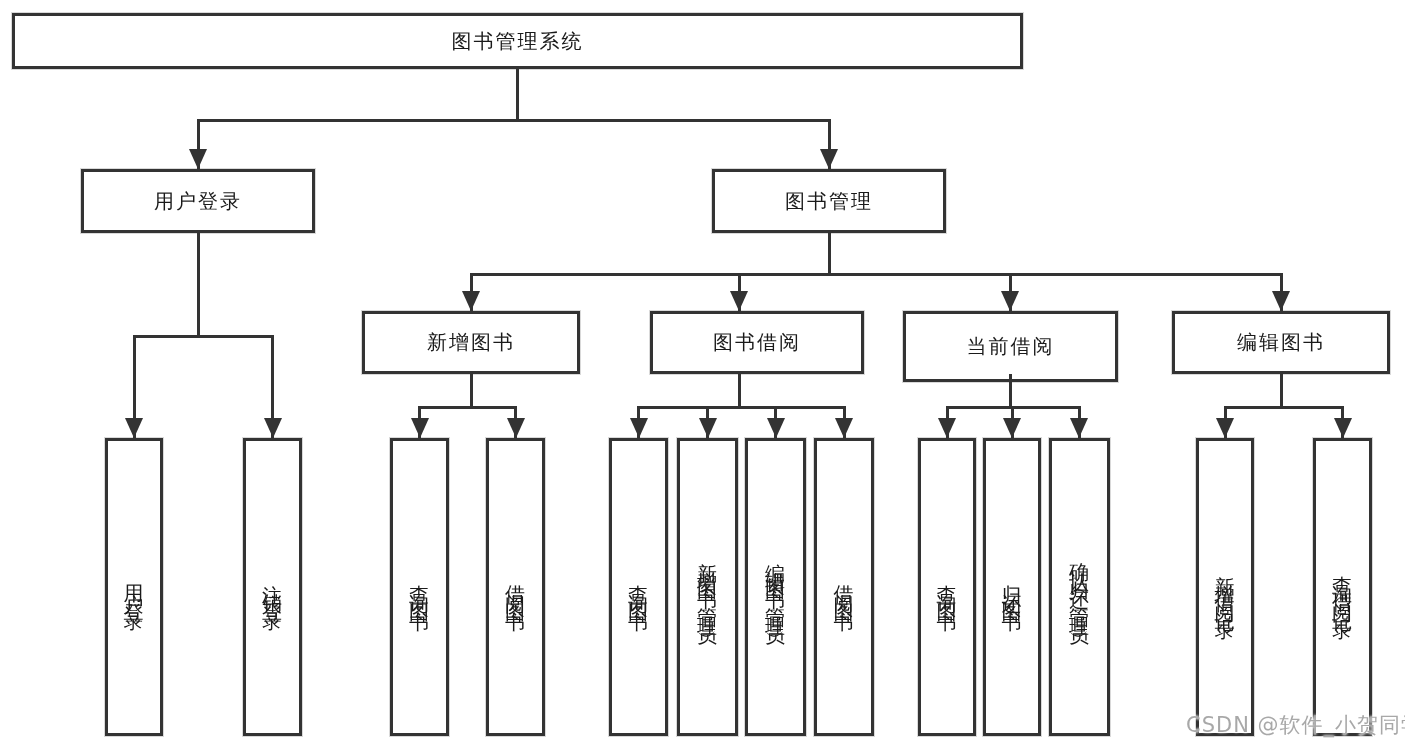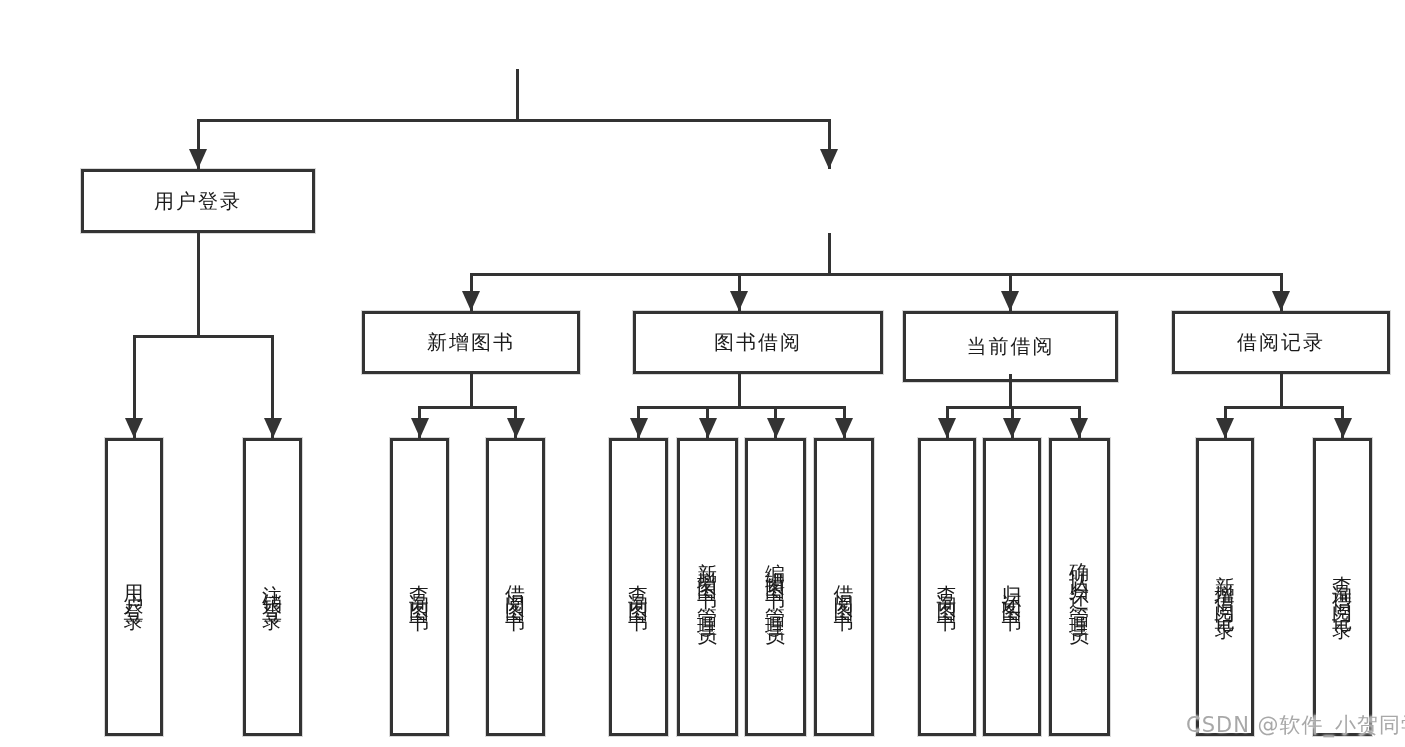--- a/index.html
+++ b/index.html
@@ -30,36 +30,42 @@
     position:absolute; left:1186px; top:711px; z-index:5;
     font-size:21px; letter-spacing:1px; color:#a8a8a8;
     text-shadow:0 0 3px #ffffff, 0 0 3px #ffffff; white-space:nowrap;
   }
 </style>
 </head>
 <body>
 
 <div class="canvas">
 
+  <div class="box h" style="left:12px;top:13px;width:1011px;height:56px">
+    <span>图书管理系统</span>
+  </div>
 
   <div class="box h" style="left:81px;top:169px;width:234px;height:64px">
     <span>用户登录</span>
+  </div>
+  <div class="box h" style="left:712px;top:169px;width:234px;height:64px">
+    <span>图书管理</span>
   </div>
 
   <div class="box h" style="left:362px;top:311px;width:218px;height:63px">
     <span>新增图书</span>
   </div>
-  <div class="box h" style="left:633px;top:311px;width:250px;height:63px">
+  <div class="box h" style="left:650px;top:311px;width:214px;height:63px">
     <span>图书借阅</span>
   </div>
   <div class="box h" style="left:903px;top:311px;width:215px;height:71px">
     <span>当前借阅</span>
   </div>
   <div class="box h" style="left:1172px;top:311px;width:218px;height:63px">
-    <span>借阅记录</span>
+    <span>编辑图书</span>
   </div>
 
   <div class="box v" style="left:105px;top:438px;width:58px;height:298px">
     <span>用户登录</span>
   </div>
   <div class="box v" style="left:243px;top:438px;width:59px;height:298px">
     <span>注销登录</span>
   </div>
 
   <div class="box v" style="left:390px;top:438px;width:59px;height:298px">

